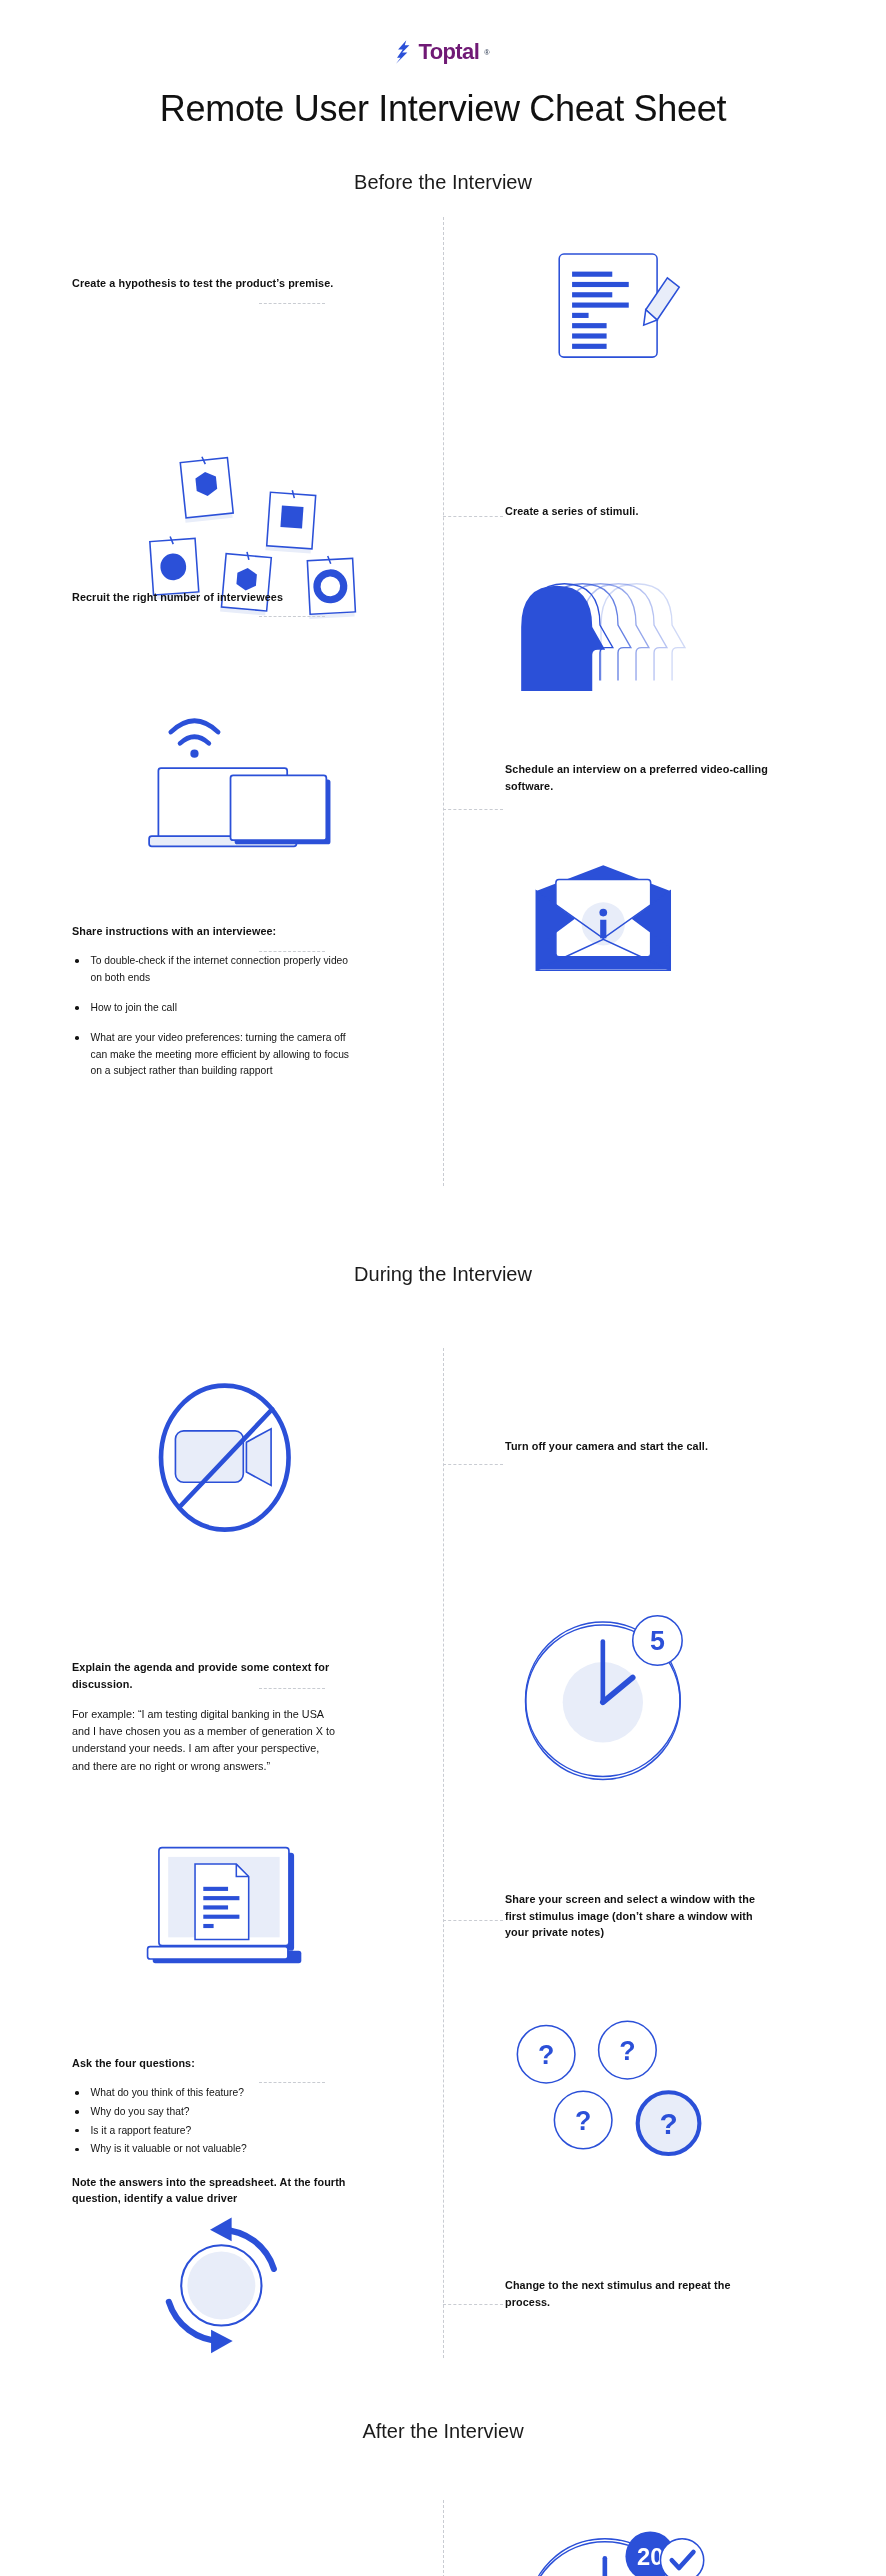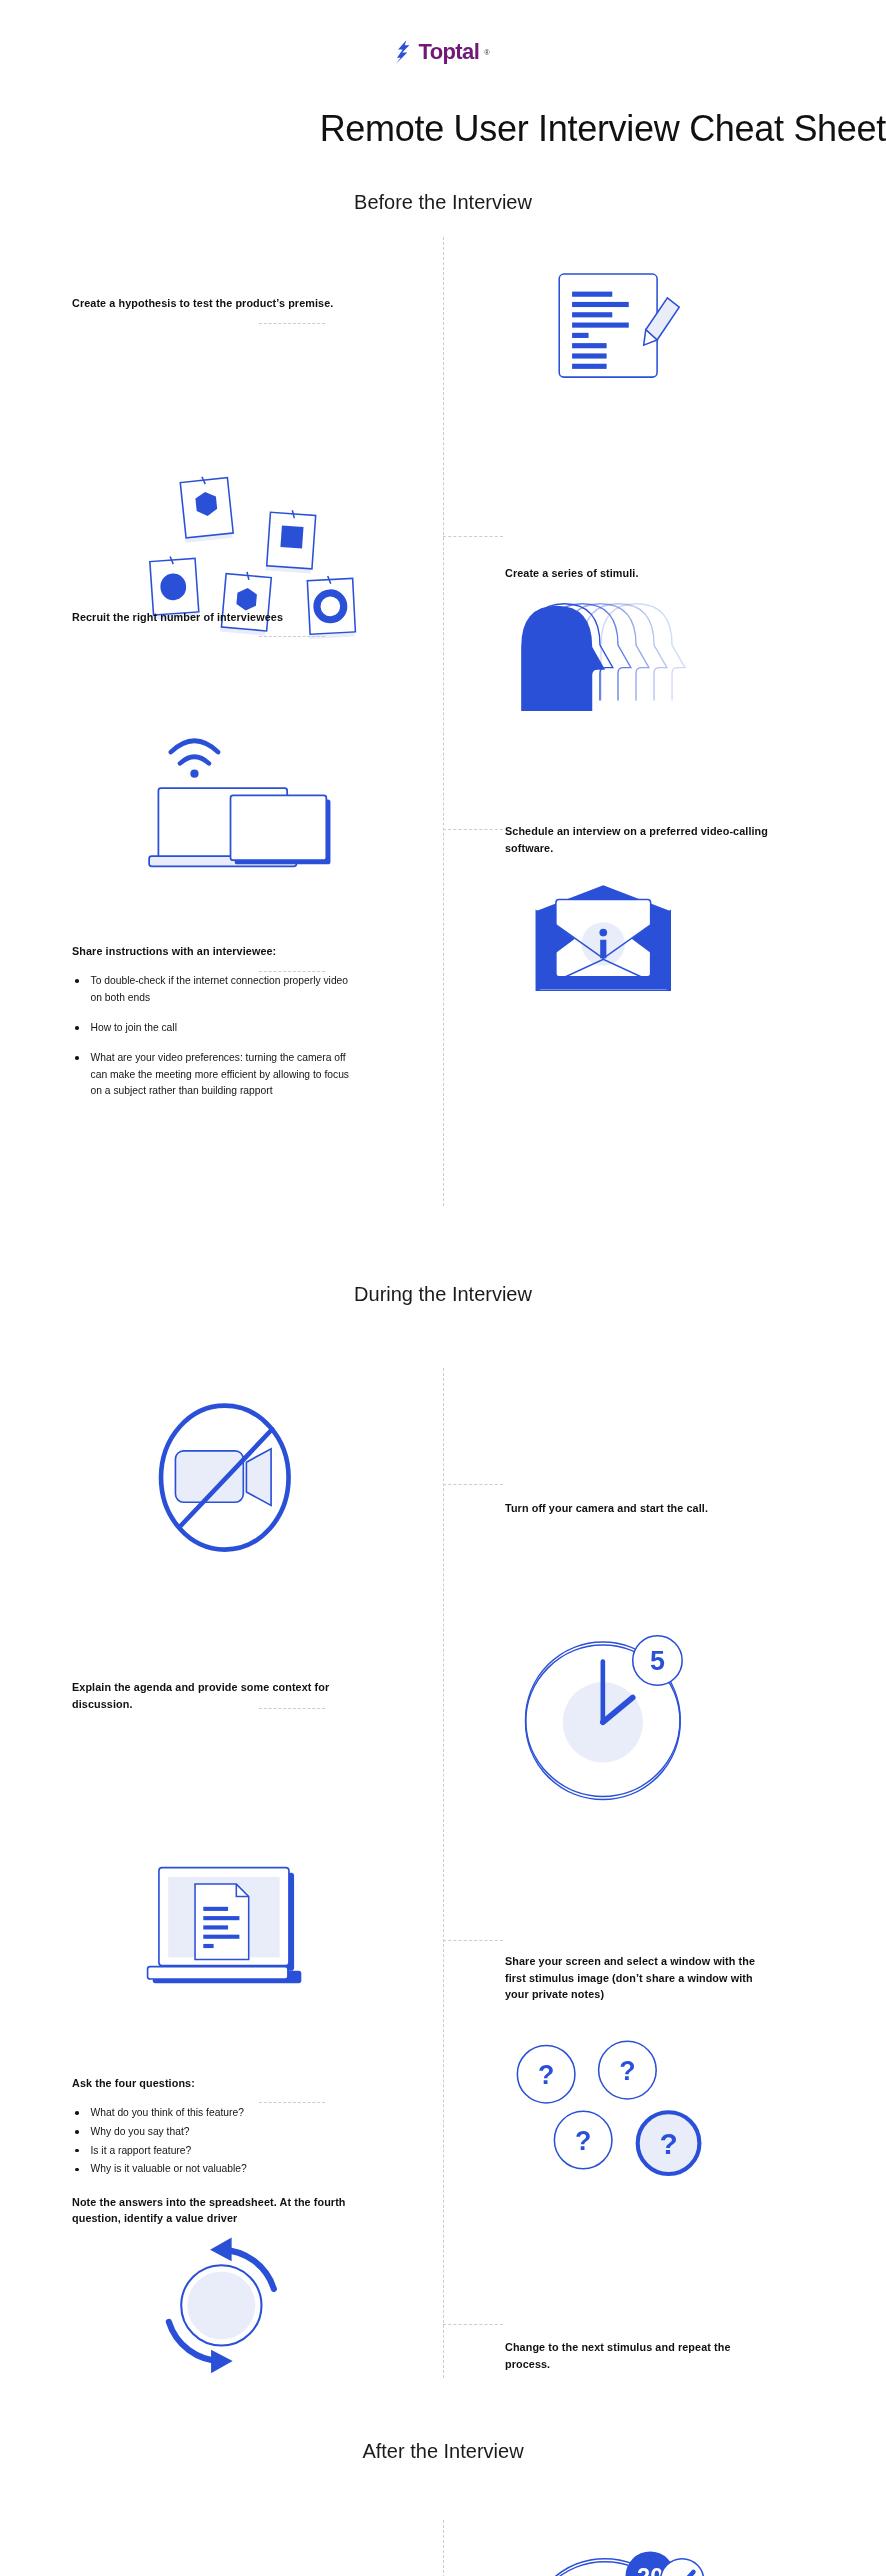--- a/index.html
+++ b/index.html
@@ -17,25 +17,25 @@
   
   .logo-wrap { display:flex; justify-content:center; align-items:center; padding-top:40px; }
   .logo { display:flex; align-items:center; gap:4.6px; }
   .logo-mark { width:17.5px; height:24px; display:block; }
   .logo-word { font-size:22px; font-weight:700; letter-spacing:-0.6px; color:#701a75;
                font-family:"Liberation Sans", sans-serif; line-height:1; }
   .logo-reg { font-size:7.2px; color:#22304a; vertical-align:super; margin-left:0.5px; }
 
   
   .main-title {
-    text-align:right;
+    text-align:center;
     font-size:36px;
     font-weight:400;
     letter-spacing:-0.3px;
-    margin:44px 0 0 0;
+    margin:24px 0 0 0;
     color:#111111;
   }
   .section-title {
     text-align:center;
     font-size:20px;
     font-weight:400;
     color:#1b1b1b;
     margin:0;
   }
 
@@ -54,21 +54,21 @@
   .tick.left  { right:443px; }
   .tick.right { left:443px; }
 
   
   .row { position:relative; width:768px; }
   .cell-text {
     position:absolute;
     width:268px;
   }
   .cell-text.left  { left:72px;  }
-  .cell-text.right { left:505px;margin-top:42px; }
+  .cell-text.right { left:505px; }
   .cell-art {
     position:absolute;
   }
 
   .head {
     font-size:10.8px;
     font-weight:700;
     line-height:1.55;
     letter-spacing:0.1px;
     color:#111111;
@@ -269,20 +269,21 @@
         <rect x="100" y="120" width="132" height="100" rx="16" fill="#E8EDF9" stroke="#2B50D8" stroke-width="3.2"></rect>
         <path d="M238 142 L286 116 L286 226 L238 200 Z" fill="#E8EDF9" stroke="#2B50D8" stroke-width="3.2"></path>
         <ellipse cx="196" cy="172" rx="124" ry="140" fill="none" stroke="#2B50D8" stroke-width="9"></ellipse>
         <line x1="108" y1="268" x2="288" y2="78" stroke="#2B50D8" stroke-width="9" stroke-linecap="round"></line>
       </svg>
     </div>
 
     <div class="tick left" style="top:340px; width:66px;"></div>
     <div class="cell-text left" style="top:311px;">
       <p class="head">Explain the agenda and provide some context for discussion.</p>
+      <p class="body-para">For example: “I am testing digital banking in the USA and I have chosen you as a member of generation X to understand your needs. I am after your perspective, and there are no right or wrong answers.”</p>
     </div>
     <div class="cell-art" style="left:505px; top:242px;">
       <svg width="206" height="206" viewBox="0 0 400 400">
         <circle cx="190" cy="212" r="150" fill="none" stroke="#2B50D8" stroke-width="3"></circle>
         <circle cx="190" cy="218" r="150" fill="none" stroke="#2B50D8" stroke-width="3"></circle>
         <circle cx="190" cy="218" r="78" fill="#E8EDF9"></circle>
         <line x1="190" y1="218" x2="190" y2="100" stroke="#2B50D8" stroke-width="9" stroke-linecap="round"></line>
         <line x1="190" y1="218" x2="248" y2="170" stroke="#2B50D8" stroke-width="11" stroke-linecap="round"></line>
         <circle cx="296" cy="98" r="48" fill="#fff" stroke="#2B50D8" stroke-width="3"></circle>
         <text x="296" y="116" text-anchor="middle" font-family="Liberation Sans, sans-serif" font-size="52" font-weight="700" fill="#2B50D8">5</text>

